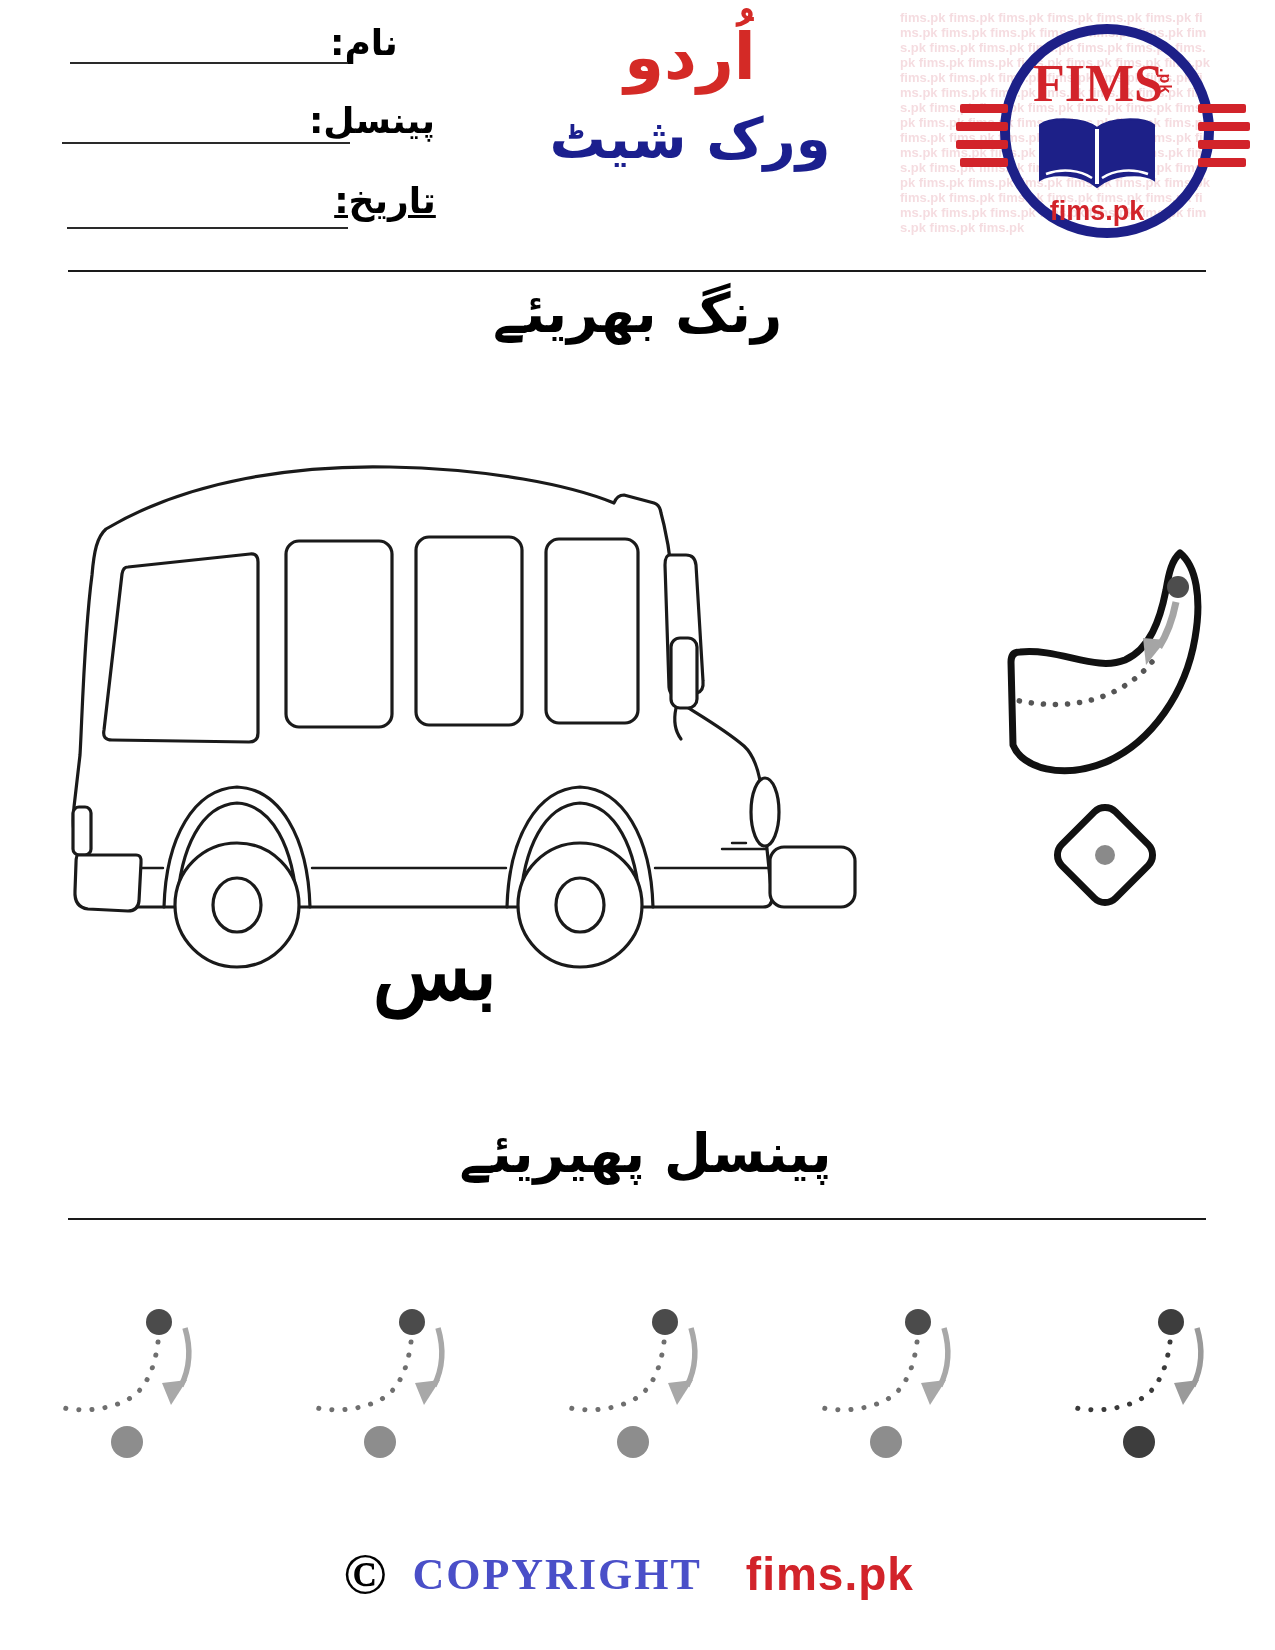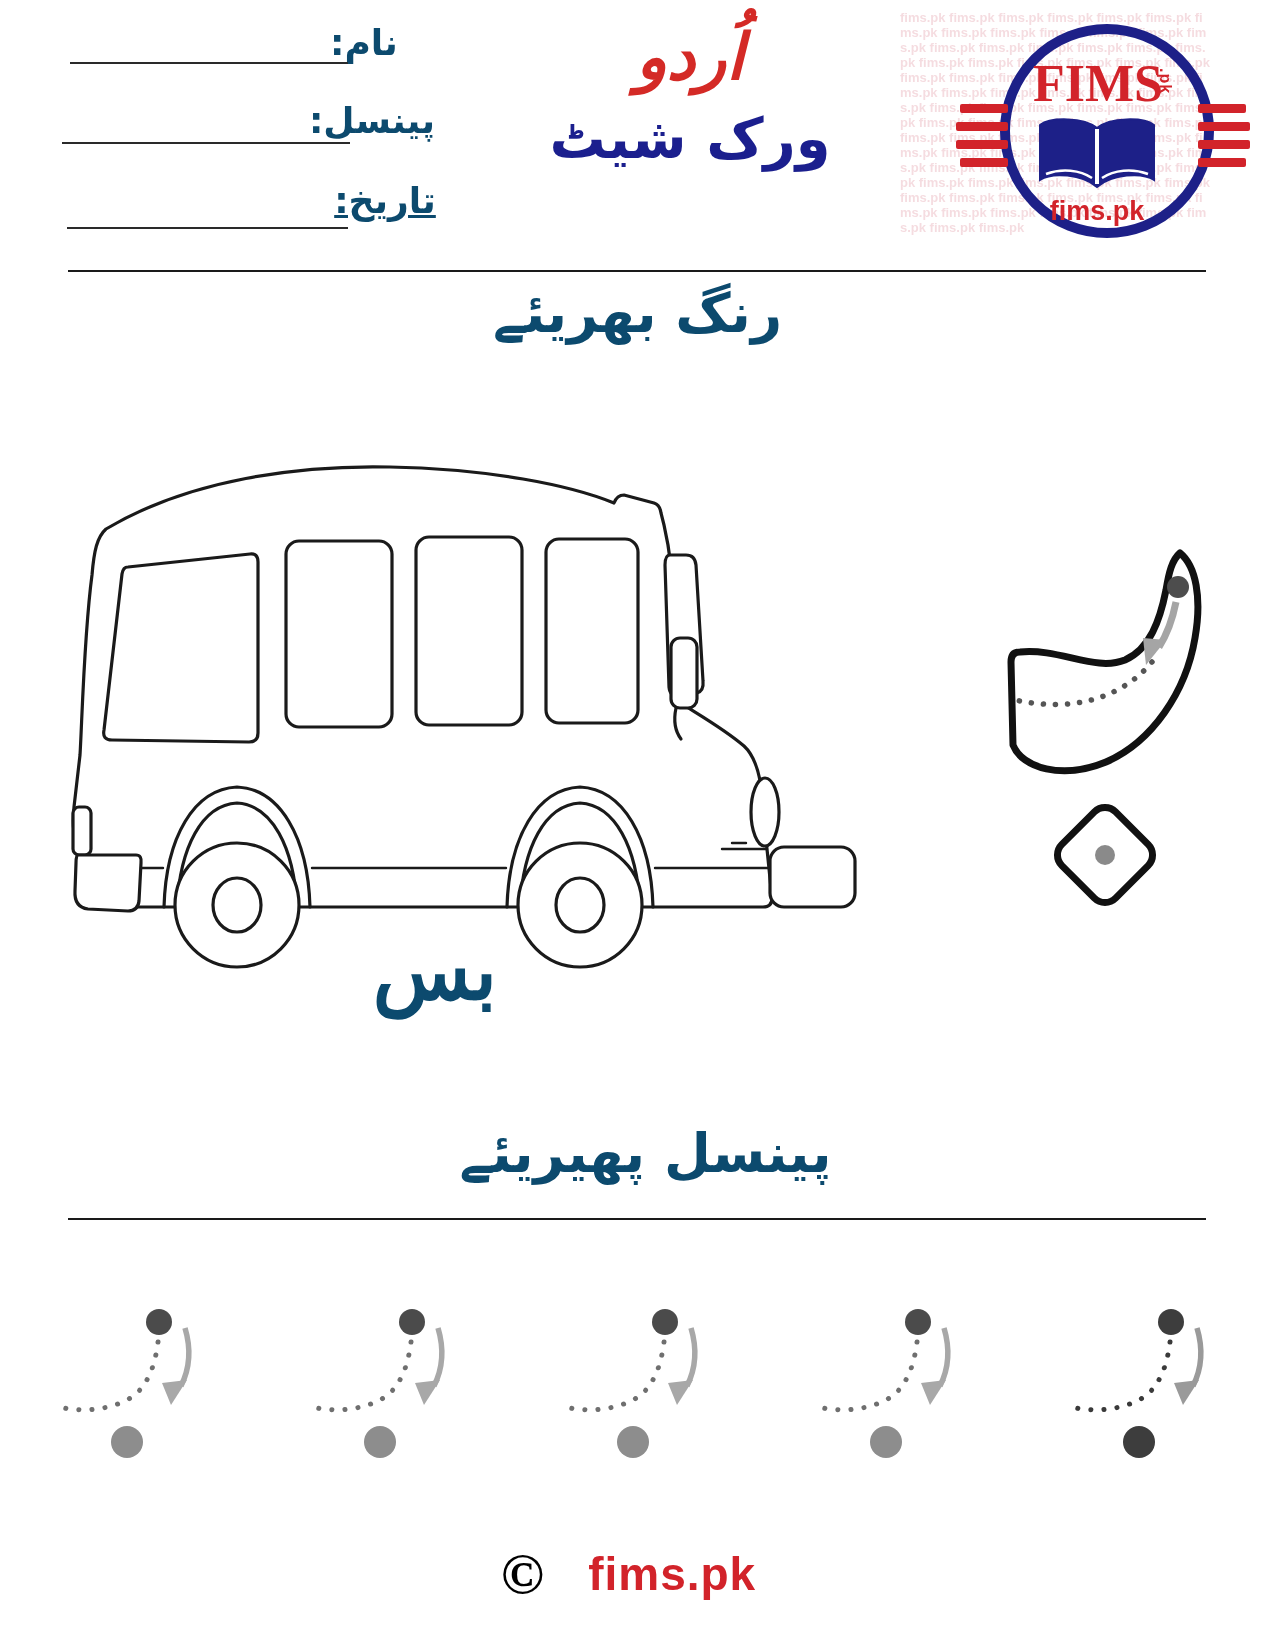--- a/index.html
+++ b/index.html
@@ -1,23 +1,23 @@
 <!DOCTYPE html>
 <html><head>
 <meta charset="utf-8">
 <style>
   html,body{margin:0;padding:0;background:#fff;}
   body{width:1275px;height:1650px;position:relative;font-family:"Liberation Sans",sans-serif;overflow:hidden;}
   .abs{position:absolute;}
-  .urdu{font-family:"DejaVu Sans",sans-serif;direction:rtl;color:#0c4a6e;}
+  .urdu{font-family:"DejaVu Sans",sans-serif;direction:rtl;color:#000000;}
   
   .field-line{border-top:2px solid #2a2a2a;height:0;}
   .field-label{font-size:36px;font-weight:600;}
   
-  .title1{font-size:64px;font-weight:700;color:#d42a26;text-align:center;font-style:italic;}
+  .title1{font-size:64px;font-weight:700;color:#d42a26;text-align:center;}
   .title2{font-size:56px;font-weight:700;color:#1b1f8e;text-align:center;}
   
   .logo-wrap{left:900px;top:10px;width:312px;height:232px;}
   .wm{position:absolute;left:0;top:0;width:312px;height:232px;overflow:hidden;
       color:rgba(205,80,100,0.20);font-size:13px;line-height:15px;font-weight:700;
       word-break:break-all;user-select:none;}
   .logo-circle{position:absolute;left:100px;top:14px;width:194px;height:194px;
       border:10px solid #1d2088;border-radius:50%;}
   .bar{position:absolute;height:9px;background:#d2232a;border-radius:2px;}
   .fims-text{position:absolute;left:118px;top:44px;width:160px;text-align:center;
@@ -196,14 +196,15 @@
       <path class="u-dots" d="M149 52 C 146 75, 140 92, 126 105 C 105 120, 75 122, 55 118" fill="none" stroke-width="5" stroke-linecap="round" stroke-dasharray="0.1 13" stroke="#3a3a3a"></path>
       <path class="u-arrow" d="M176 38 C 182 58, 181 78, 172 96" fill="none" stroke-width="5.5" stroke="#9a9a9a"></path>
       <polygon class="u-arrowhead" points="153,93 178,90 162,115" fill="#9a9a9a"></polygon>
       <circle class="u-bottom" cx="118" cy="152" r="16" fill="#3d3d3d"></circle>
     </svg>
   </div>
 </div>
 
 <div class="footer abs">
   <span class="c-sym">©</span>
+  <span class="blue">COPYRIGHT</span>
   <span class="red" style="margin:0 18px;">fims.pk</span>
 </div>
 
 </body></html>

